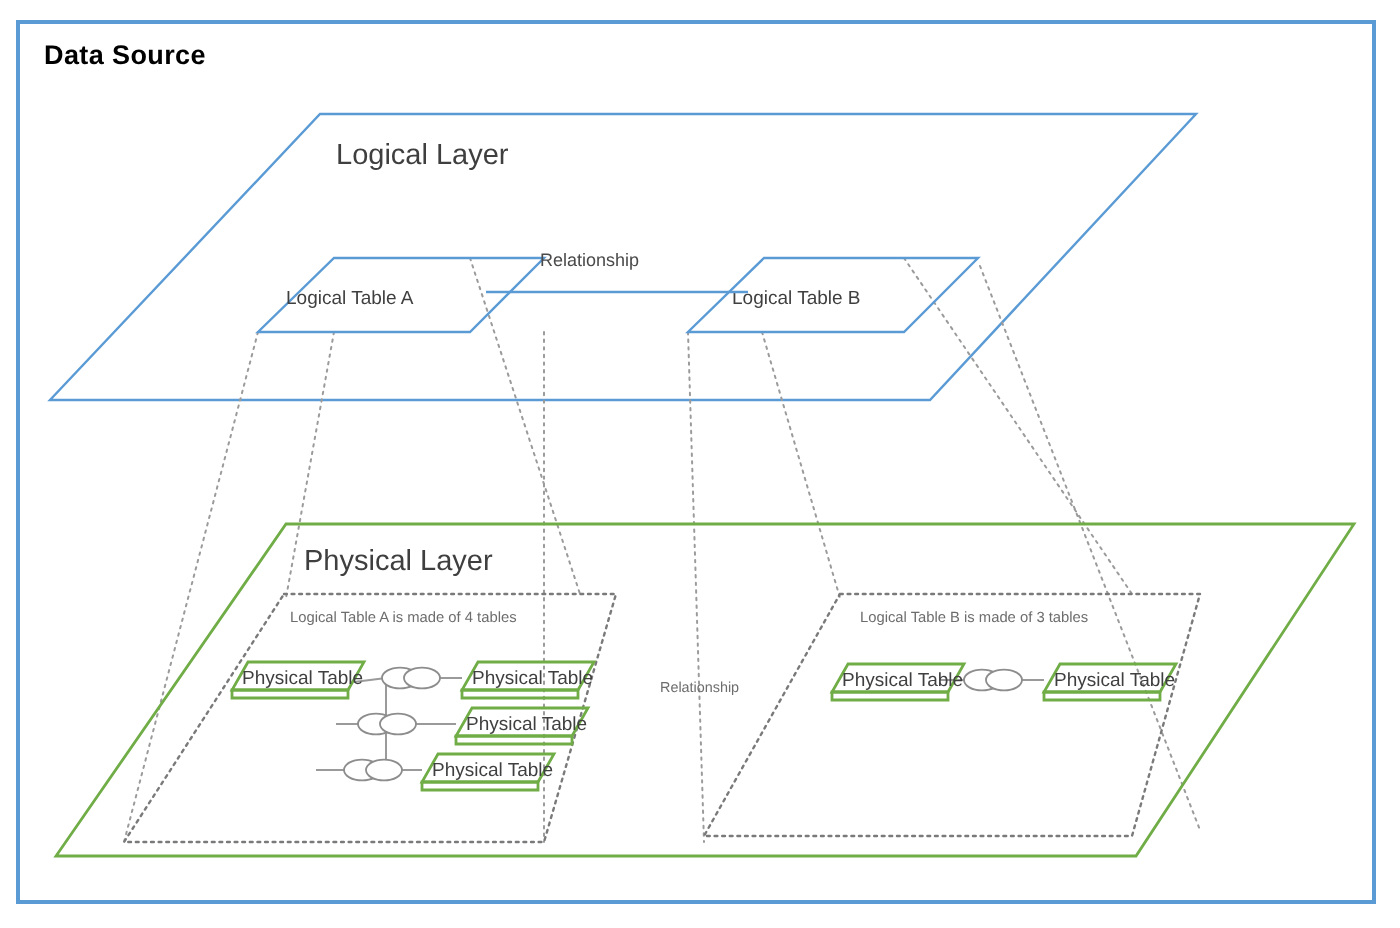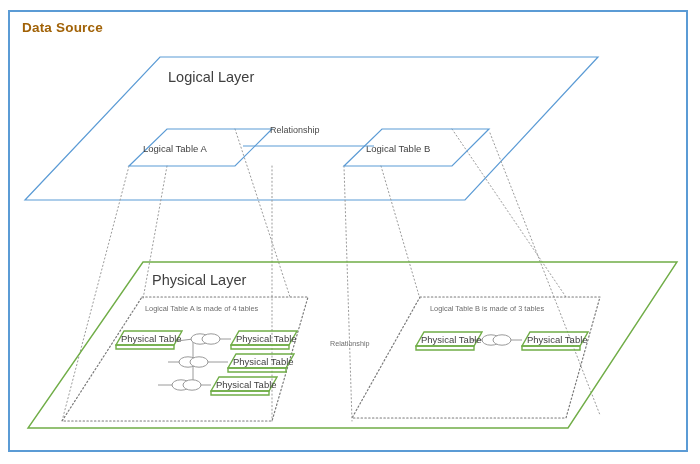--- a/index.html
+++ b/index.html
@@ -2,21 +2,21 @@
 <html><head>
 <meta charset="utf-8">
 <style>
   html,body{margin:0;padding:0;background:#ffffff;}
   body{width:700px;height:464px;overflow:hidden;
        font-family:"Liberation Sans","DejaVu Sans",sans-serif;}
   #stage{position:relative;width:700px;height:464px;background:#ffffff;}
   #frame{position:absolute;left:8px;top:10px;width:680px;height:442px;
          border:2px solid #5b9bd5;box-sizing:border-box;background:#ffffff;}
   #title{position:absolute;left:22px;top:20px;font-size:13.5px;font-weight:bold;
-         color:#a16207;letter-spacing:0.2px;}
+         color:#000000;letter-spacing:0.2px;}
   svg{position:absolute;left:0;top:0;width:700px;height:464px;}
   .lbl{font-family:"Liberation Sans","DejaVu Sans",sans-serif;fill:#3f3f3f;}
   .layer-title{font-size:14.5px;fill:#3f3f3f;}
   .node-lbl{font-size:9.5px;fill:#3f3f3f;}
   .tiny-lbl{font-size:7.4px;fill:#6d6d6d;}
   .rel-lbl{font-size:9px;fill:#4a4a4a;}
   .rel-lbl-small{font-size:7.2px;fill:#6d6d6d;}
   .ltable-lbl{font-size:9.5px;fill:#3f3f3f;}
 </style>
 </head>

